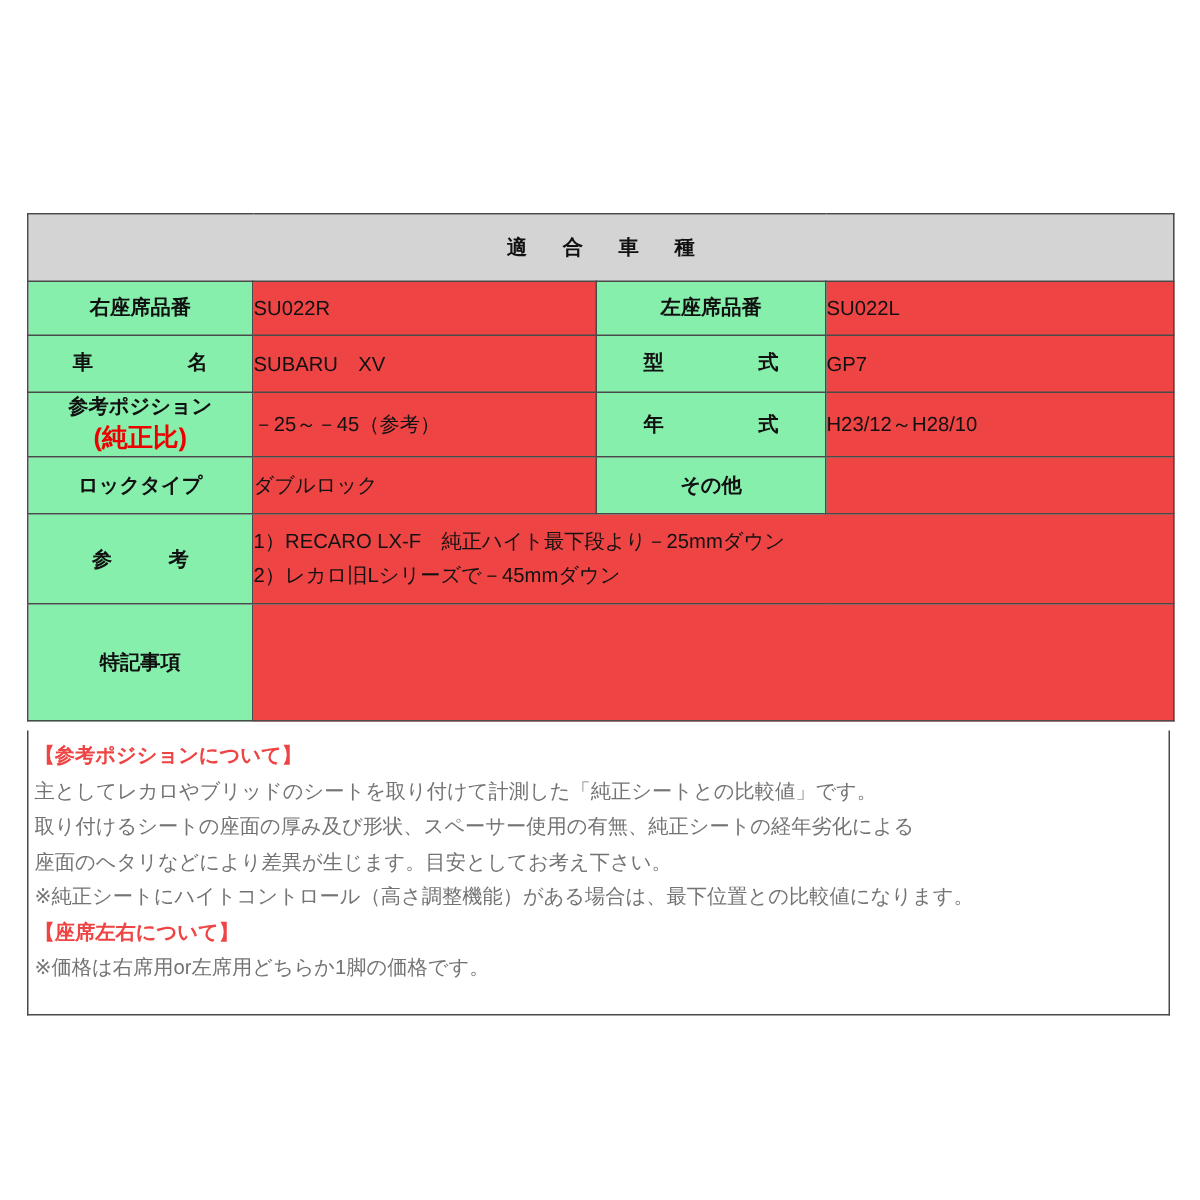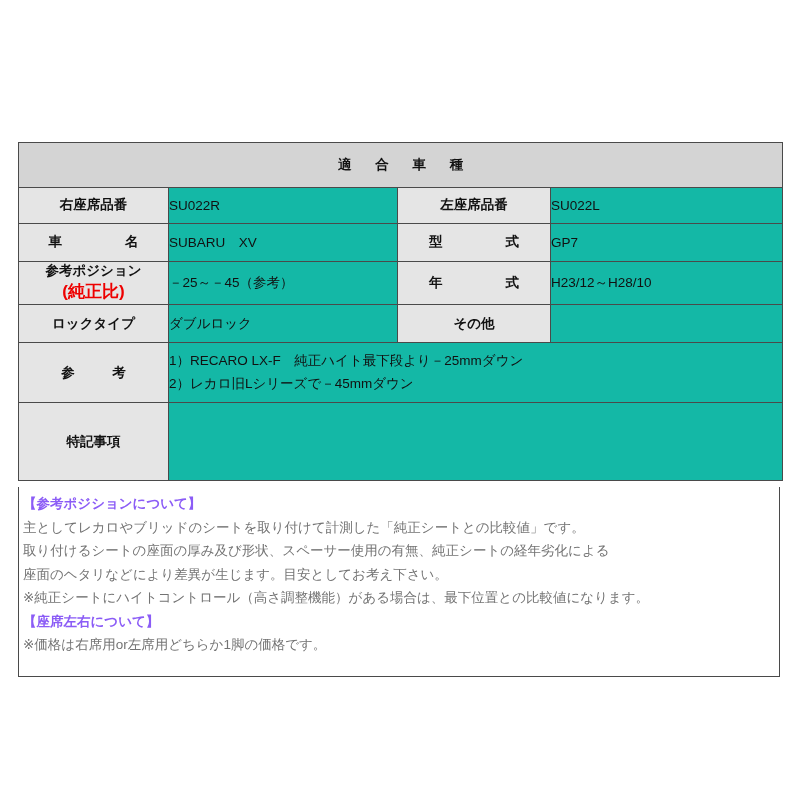--- a/index.html
+++ b/index.html
@@ -44,21 +44,21 @@
     text-align: center;
     font-weight: bold;
     font-size: 21px;
     letter-spacing: 10px;
     text-indent: 10px;
     height: 44px;
     color: #111111;
   }
 
   .lbl {
-    background: #e5e5e5;
+    background: #86efac;
     text-align: center;
     font-weight: bold;
     font-size: 13.5px;
     color: #111111;
     line-height: 1.35;
   }
 
   .lbl .spaced {
     letter-spacing: 12px;
     text-indent: 12px;
@@ -72,21 +72,21 @@
     font-weight: bold;
     letter-spacing: 0;
     margin-top: 1px;
   }
 
   .lbl.red-only {
     color: #ee0000;
   }
 
   .val {
-    background: #14b8a6;
+    background: #ef4444;
     text-align: left;
     padding: 0 0 0 7px;
     font-size: 14px;
     color: #111111;
   }
 
   .val .line {
     display: block;
     line-height: 1.7;
   }
@@ -116,21 +116,21 @@
 
   .note-line {
     display: block;
     font-size: 13.5px;
     line-height: 23.5px;
     color: #737373;
     white-space: nowrap;
   }
 
   .note-line.heading {
-    color: #8b5cf6;
+    color: #ef4444;
     font-weight: bold;
   }
 
   .note-line .emph {
     font-weight: bold;
   }
 </style>
 </head>
 <body>
 

